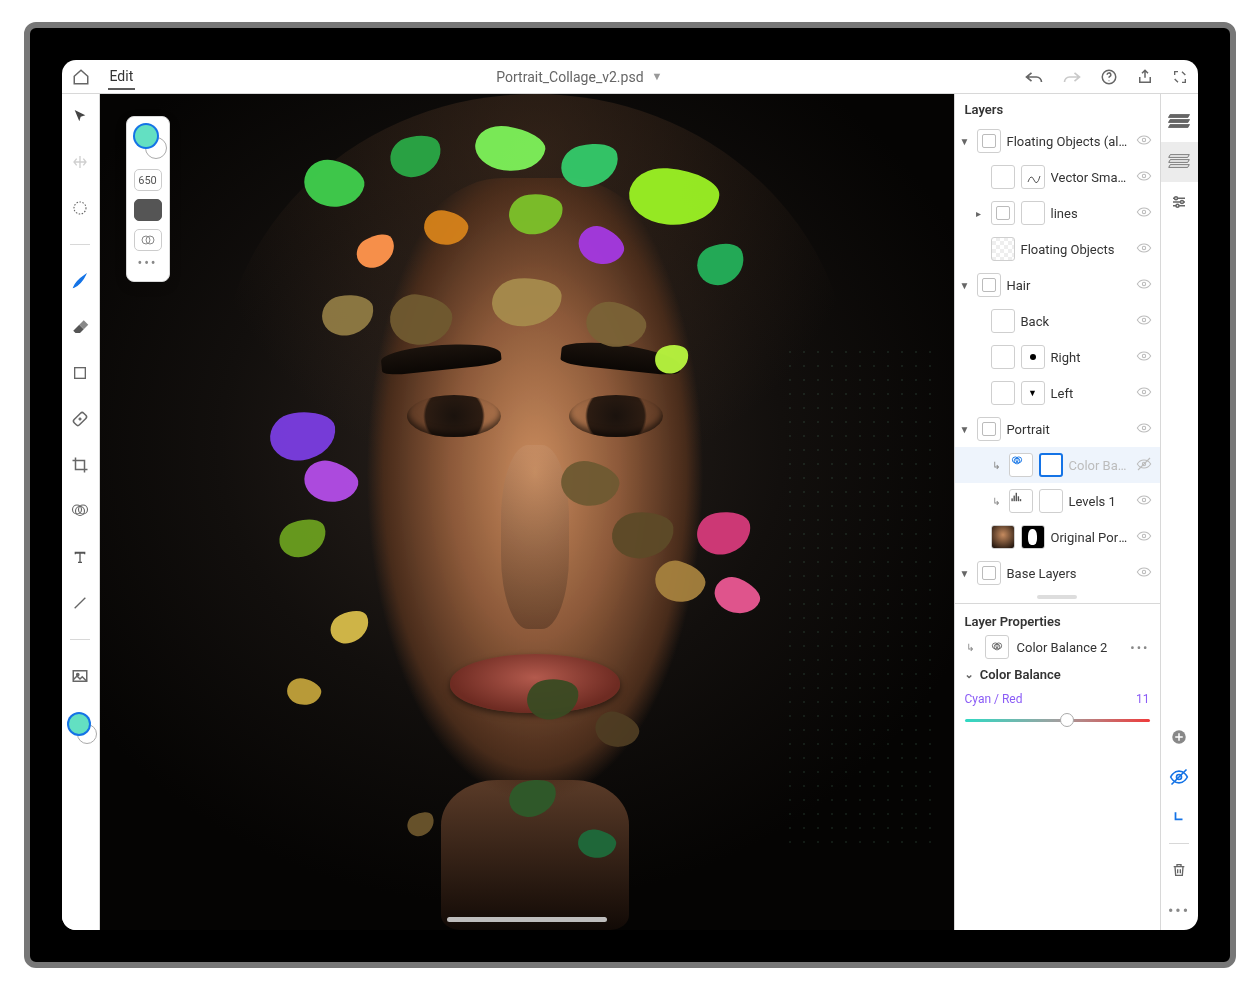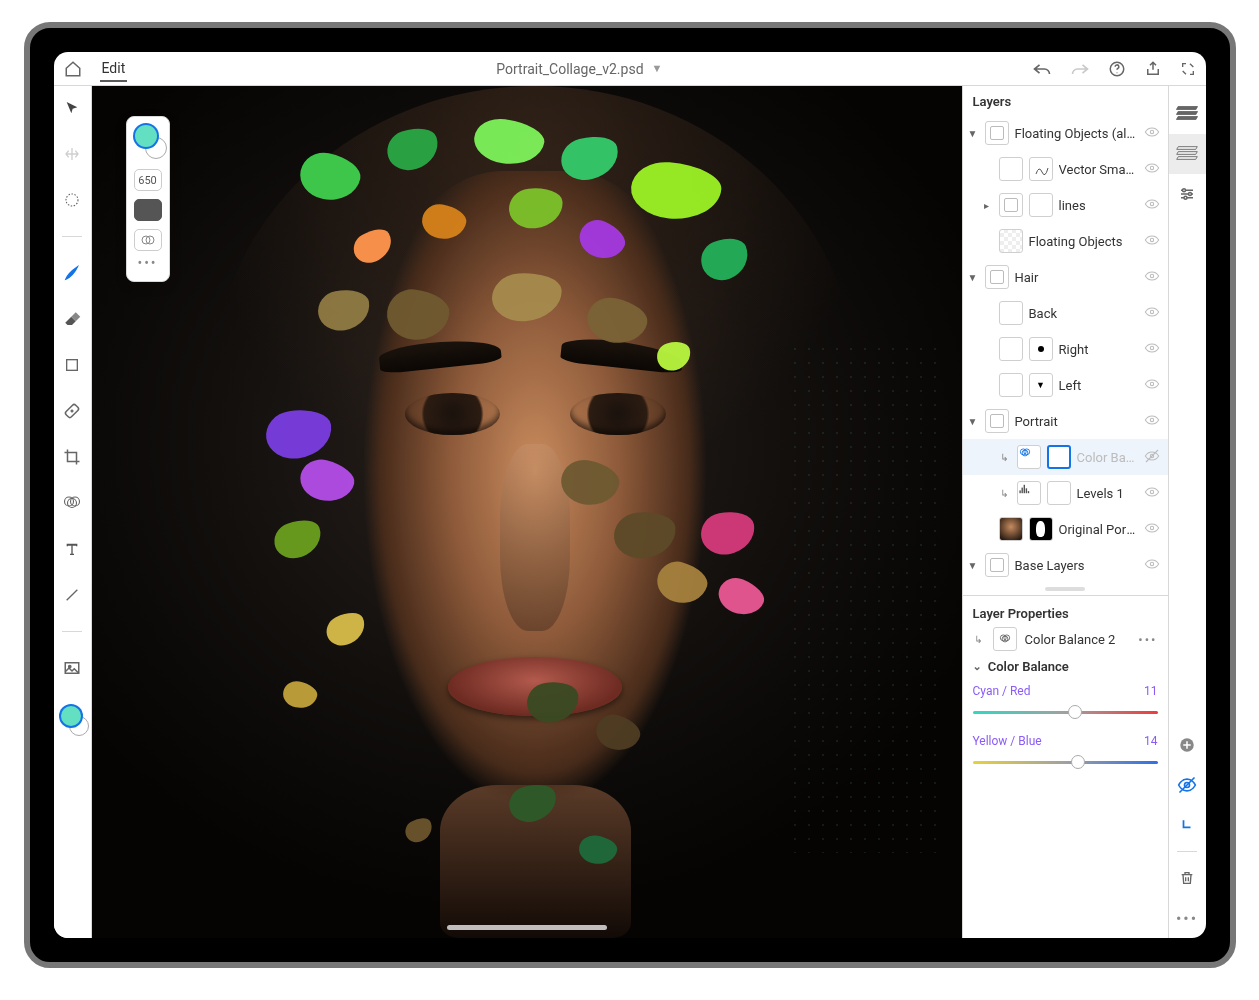--- a/index.html
+++ b/index.html
@@ -13,22 +13,22 @@
     --dark:#444;
     --icon:#666;
   }
   *{box-sizing:border-box;font-family:-apple-system,BlinkMacSystemFont,"Segoe UI",Roboto,Helvetica,Arial,sans-serif;}
   body{margin:0;background:#fff;display:flex;align-items:flex-start;justify-content:center;}
 
   
   .device{
     margin:22px auto 0;
     width:1212px;height:946px;
-    background:#000;border:6px solid #777;border-radius:26px;
-    padding:24px;position:relative;
+    background:#000;border:6px solid #777;border-radius:12px;
+    padding:32px;position:relative;
   }
   .screen{
     width:100%;height:100%;background:var(--panel);border-radius:14px;overflow:hidden;
     display:flex;flex-direction:column;
   }
 
   
   .topbar{height:34px;display:flex;align-items:center;border-bottom:1px solid var(--border);
     padding:0 10px;color:var(--text);font-size:14px;}
   .tb-left,.tb-right{display:flex;align-items:center;gap:18px;}
@@ -543,30 +543,20 @@
               <div class="slider-row">
                 <div class="slider-top">
                   <span>Cyan / Red</span>
                   <span>11</span>
                 </div>
                 <div class="slider">
                   <div class="track t-cr"></div>
                   <div class="knob" style="left:55.50000000000001%"></div>
                 </div>
               </div>
-              <div class="slider-row">
-                <div class="slider-top">
-                  <span>Yellow / Blue</span>
-                  <span>14</span>
-                </div>
-                <div class="slider">
-                  <div class="track t-yb"></div>
-                  <div class="knob" style="left:56.99999999999999%"></div>
-                </div>
-              </div>
             </div>
       </div>
     </div>
 
     <div class="iconstrip">
       <div class="strip-item">
         <div class="stack-icon fill">
               <span></span>
               <span></span>
               <span></span>

